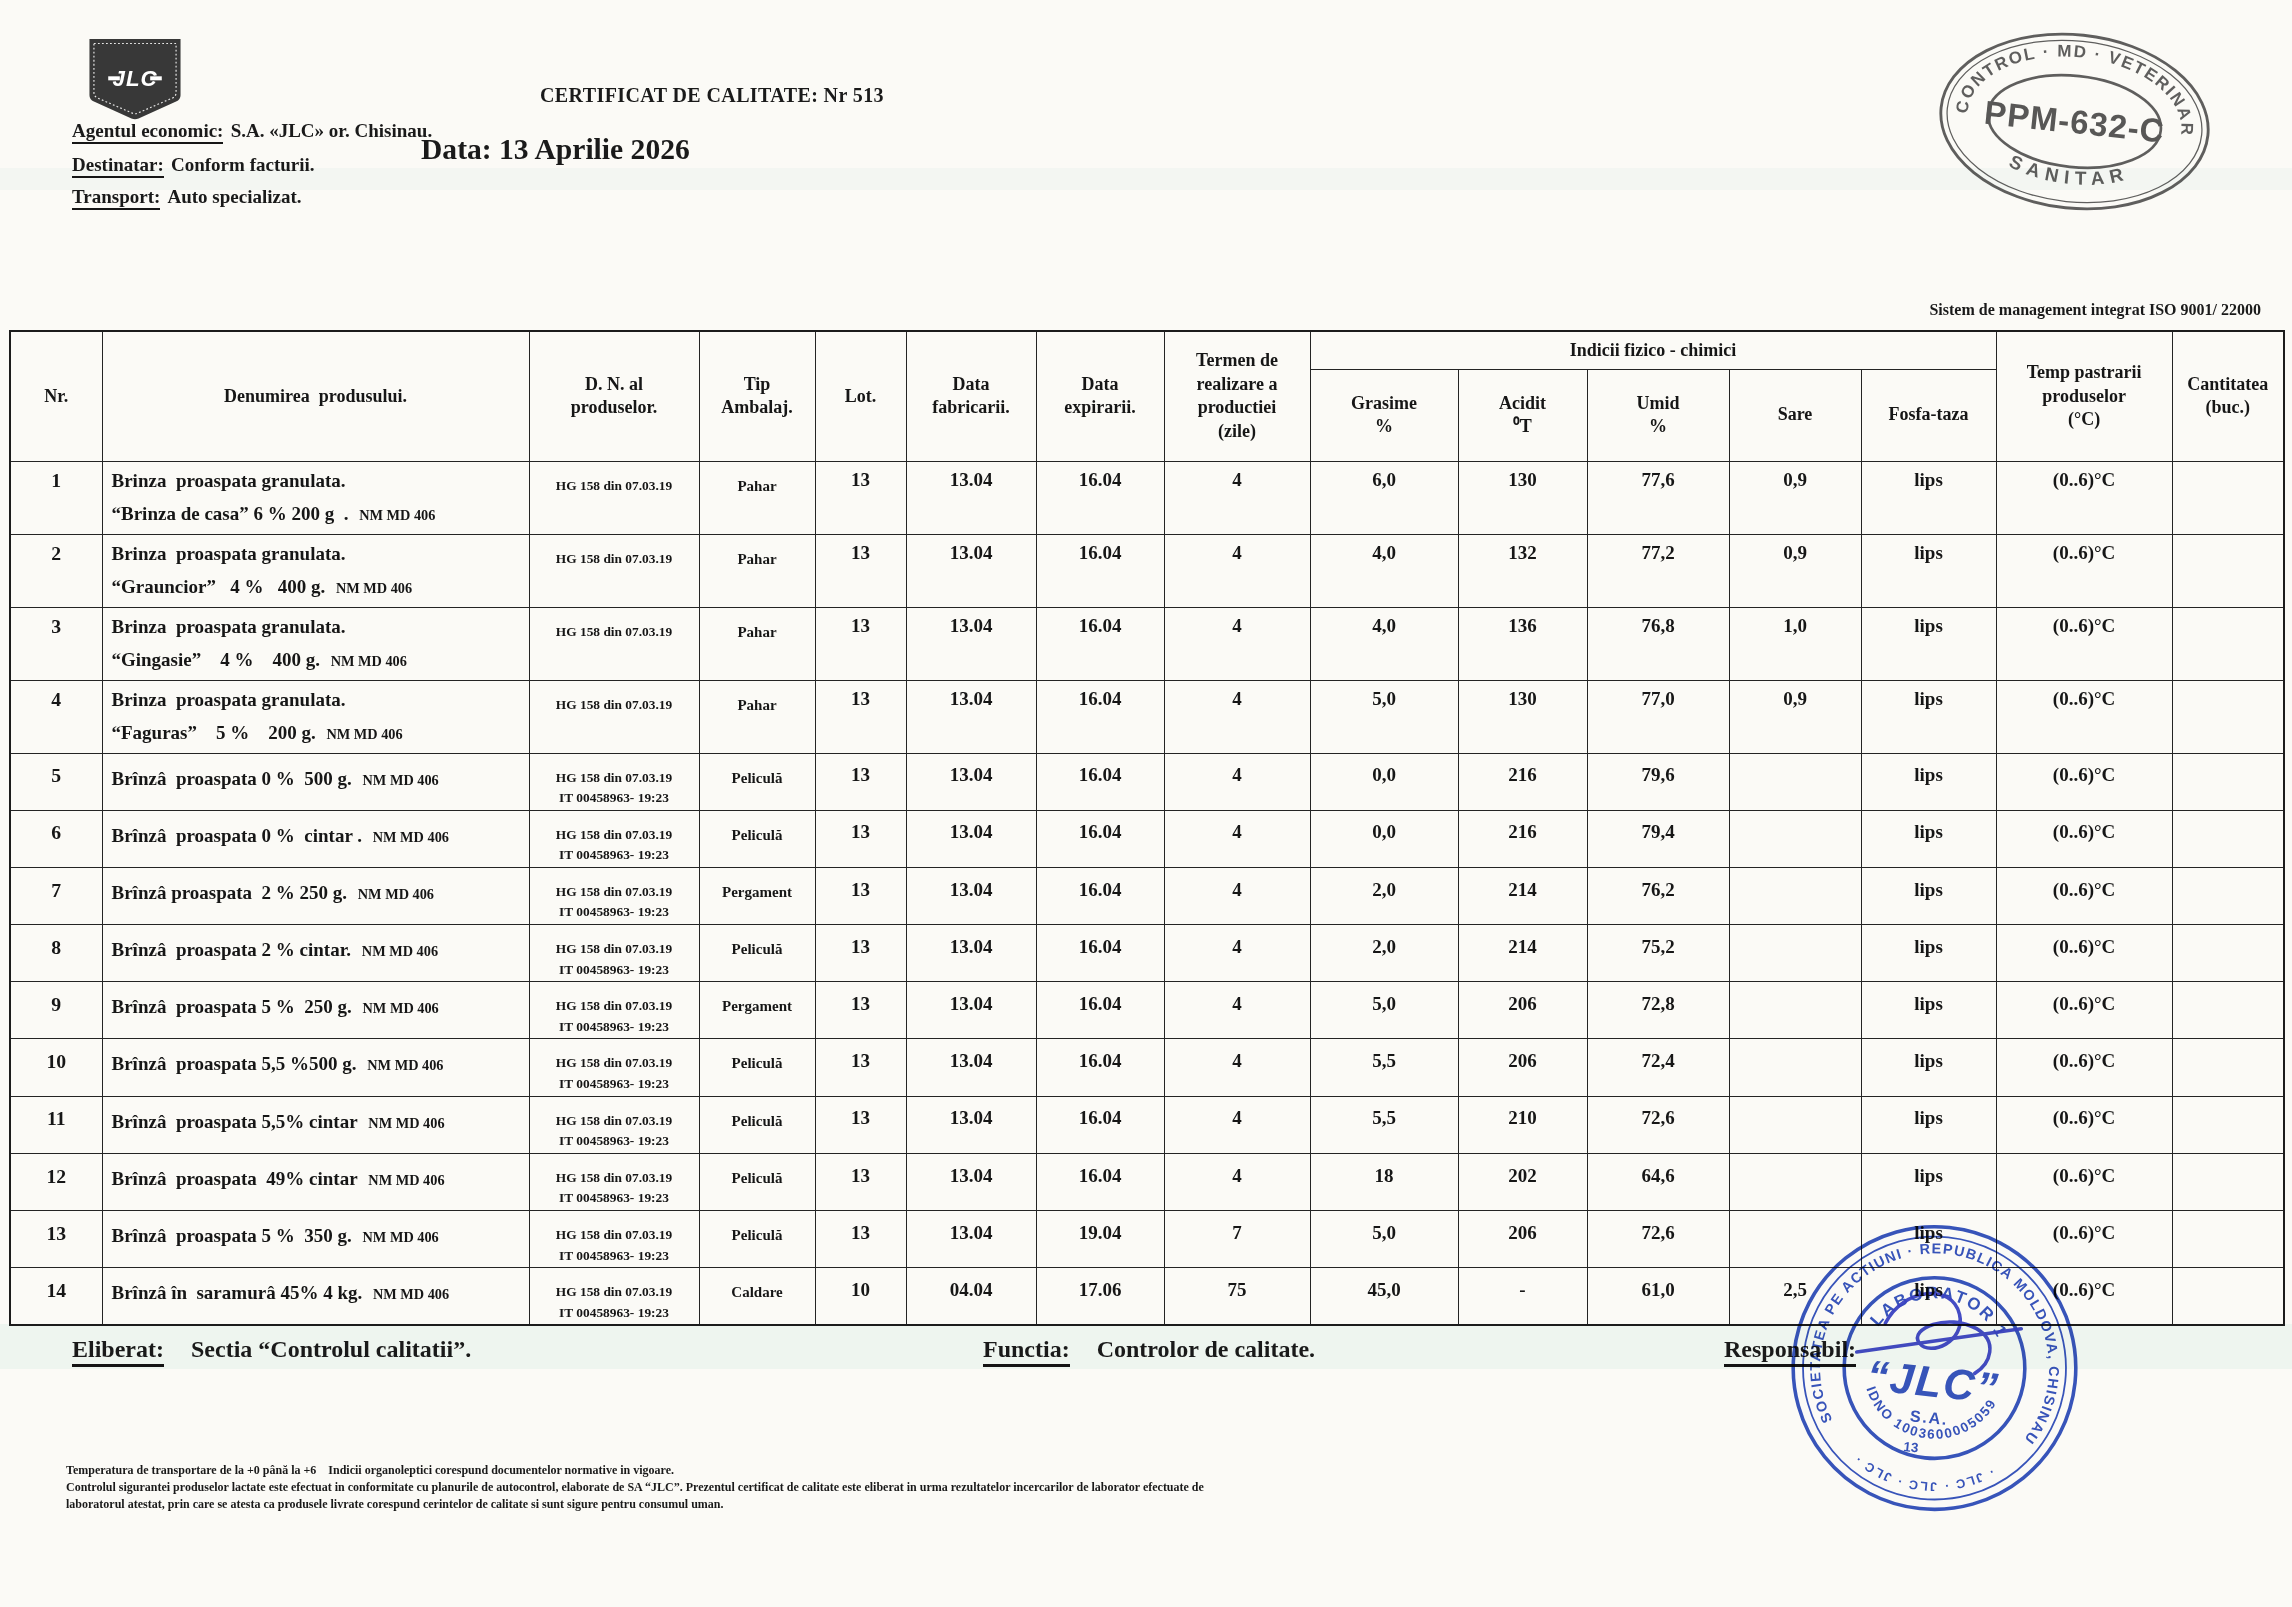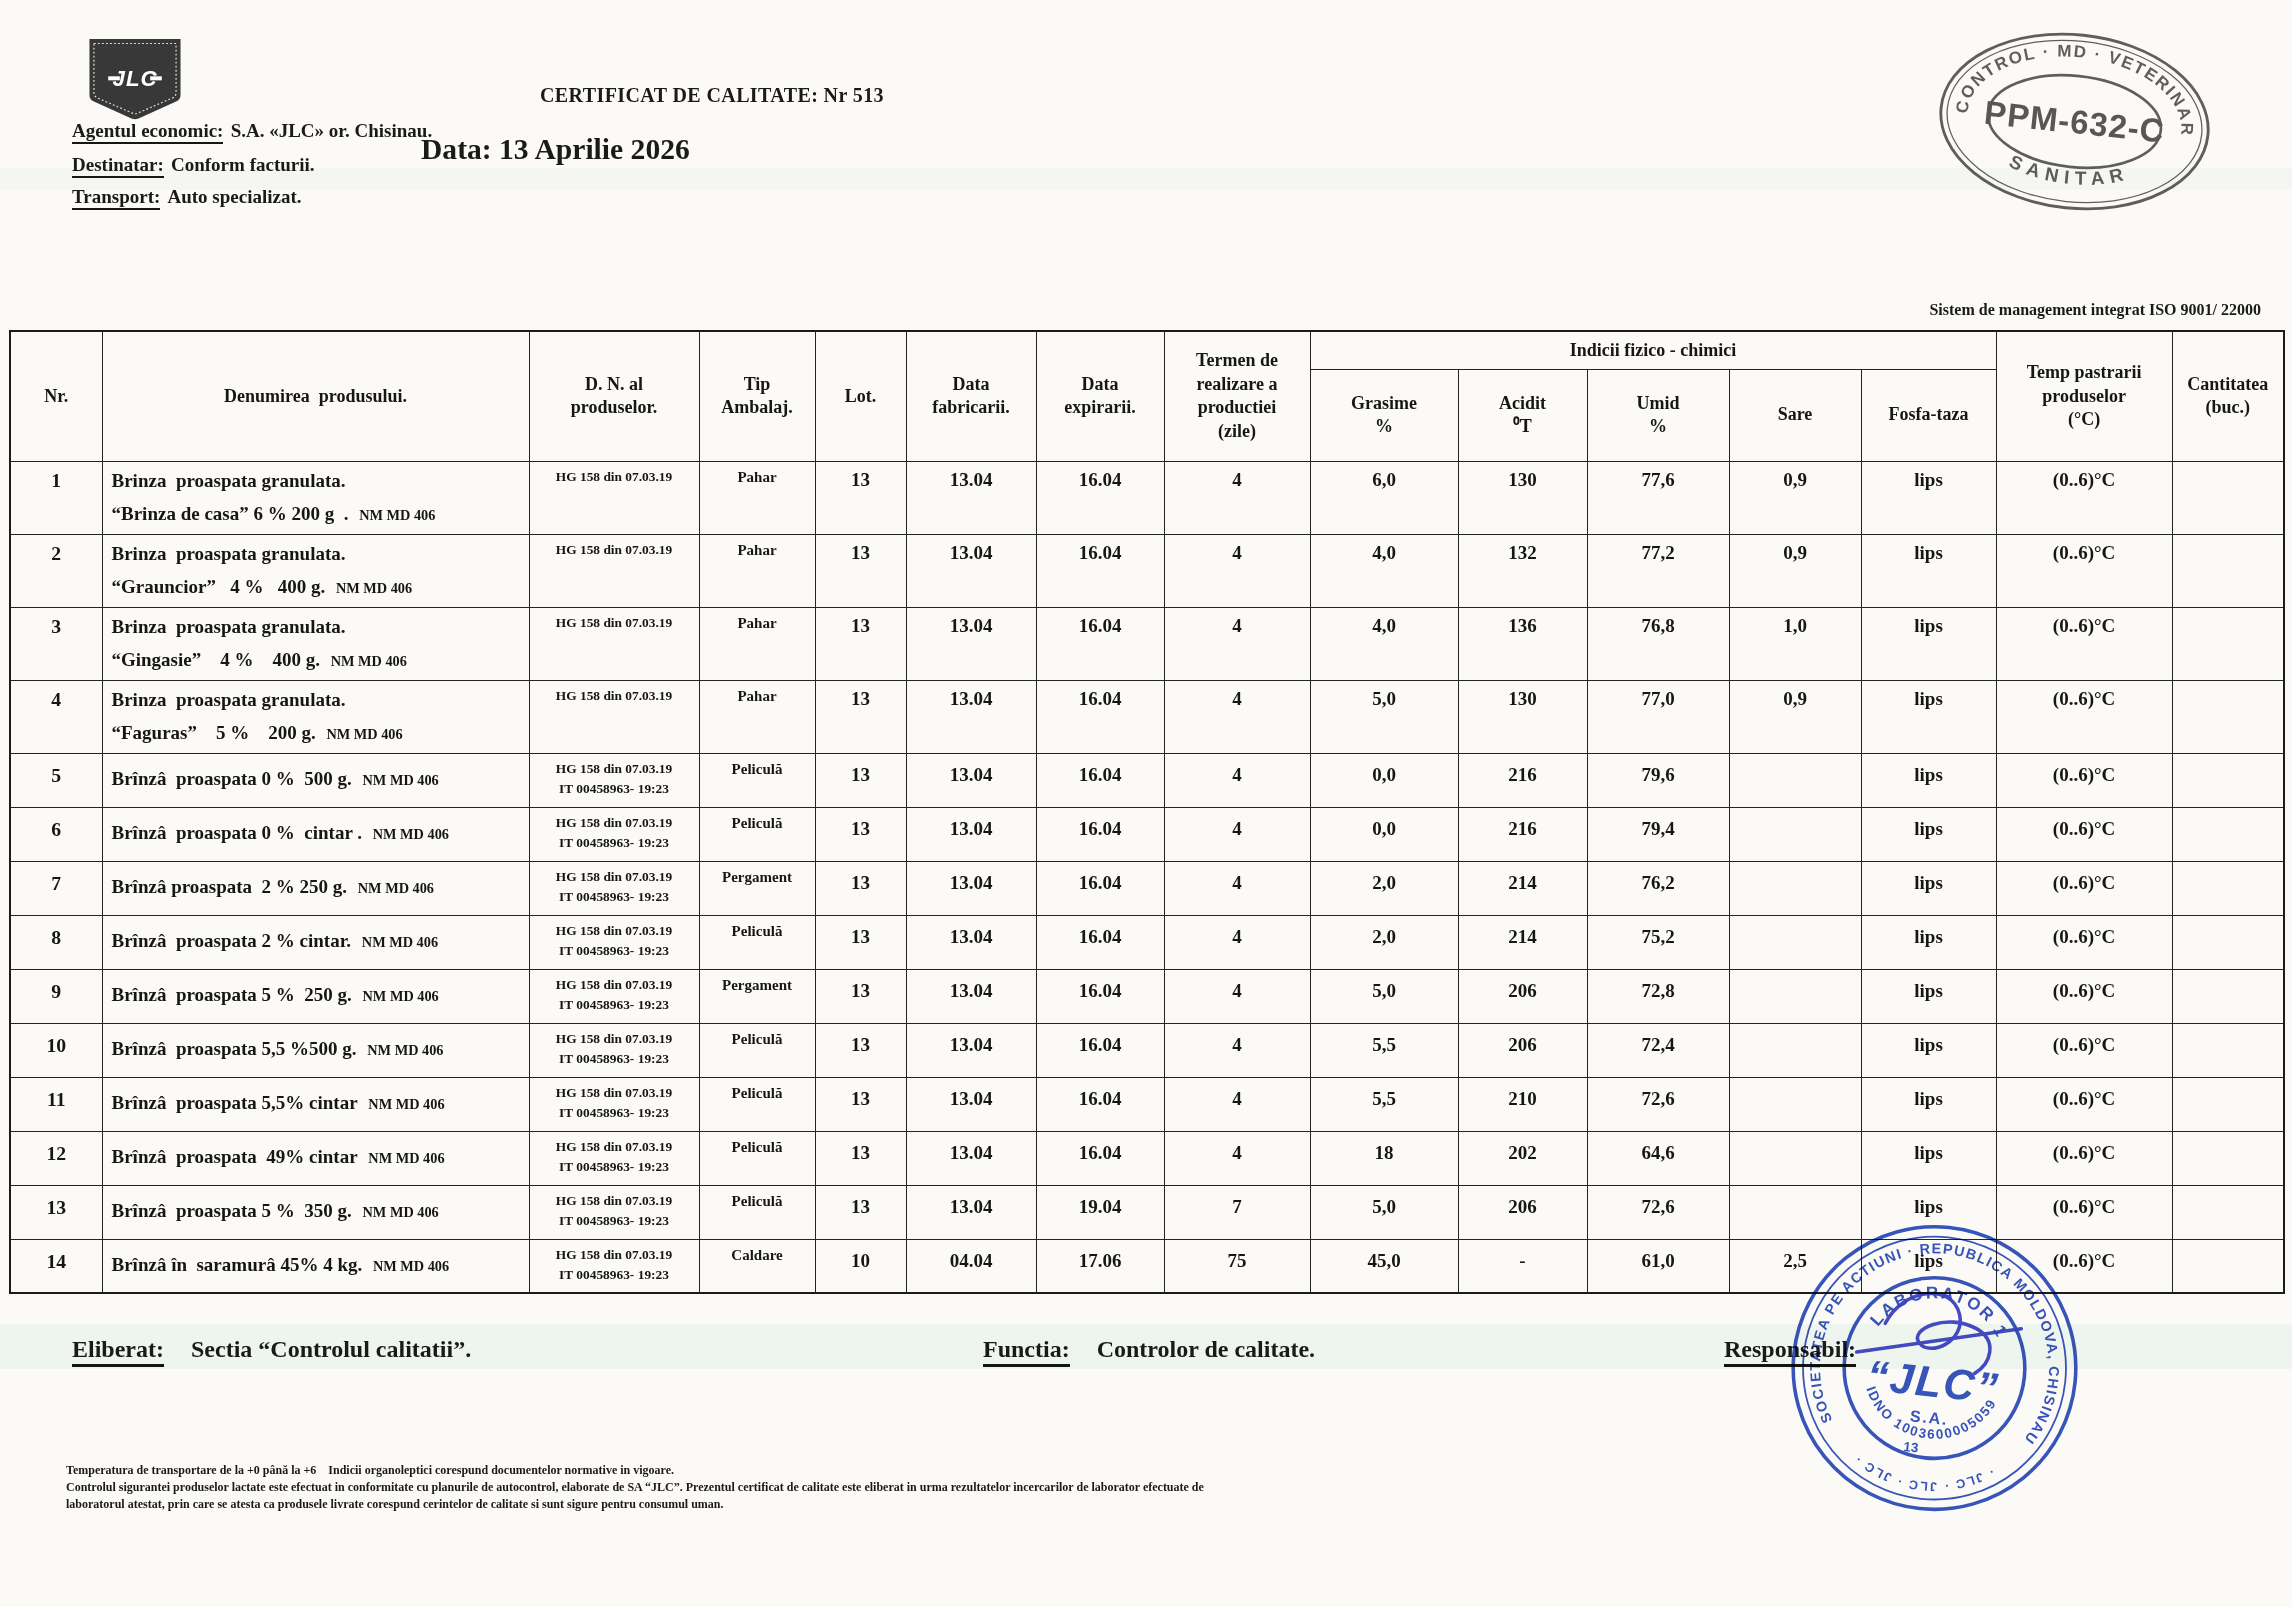--- a/index.html
+++ b/index.html
@@ -43,21 +43,21 @@
   .h1{height:38px;}.h2{height:92px;}
   .tall{height:73px;}.short{height:54px;}
   .cert-table td{vertical-align:top;}
   .c-nr{font-size:19.7px;text-align:center;padding-top:7.2px;}
   .short .c-nr{padding-top:10.7px;}
   .c-name{font-size:19px;line-height:31px;padding:3.6px 3.6px 0 9px;}
   .short .c-name{padding-top:9px;}
   .nm{white-space:pre-wrap;}
   .norm{font-size:14.3px;}
   .norm:not(:empty){margin-left:10.7px;margin-top:8px;}
-  .c-dn{font-size:13.4px;text-align:center;line-height:20.6px;padding-top:5px;}
+  .c-dn{font-size:13.4px;text-align:center;line-height:20.6px;padding-top:14px;}
   .c-mid{font-size:19px;text-align:center;padding-top:7.2px;}
   .short .c-mid{padding-top:10.7px;}
 
   
   .footer-line{position:absolute;top:1336px;font-size:24px;font-weight:bold;white-space:nowrap;z-index:3;}
   .f-eliberat{left:72px;}
   .f-functia{left:983px;}
   .f-responsabil{left:1724px;}
   .footer-line .lab{border-bottom:3.1px solid #141414;padding-bottom:1.8px;}
   .footer-line .val{margin-left:27px;}

